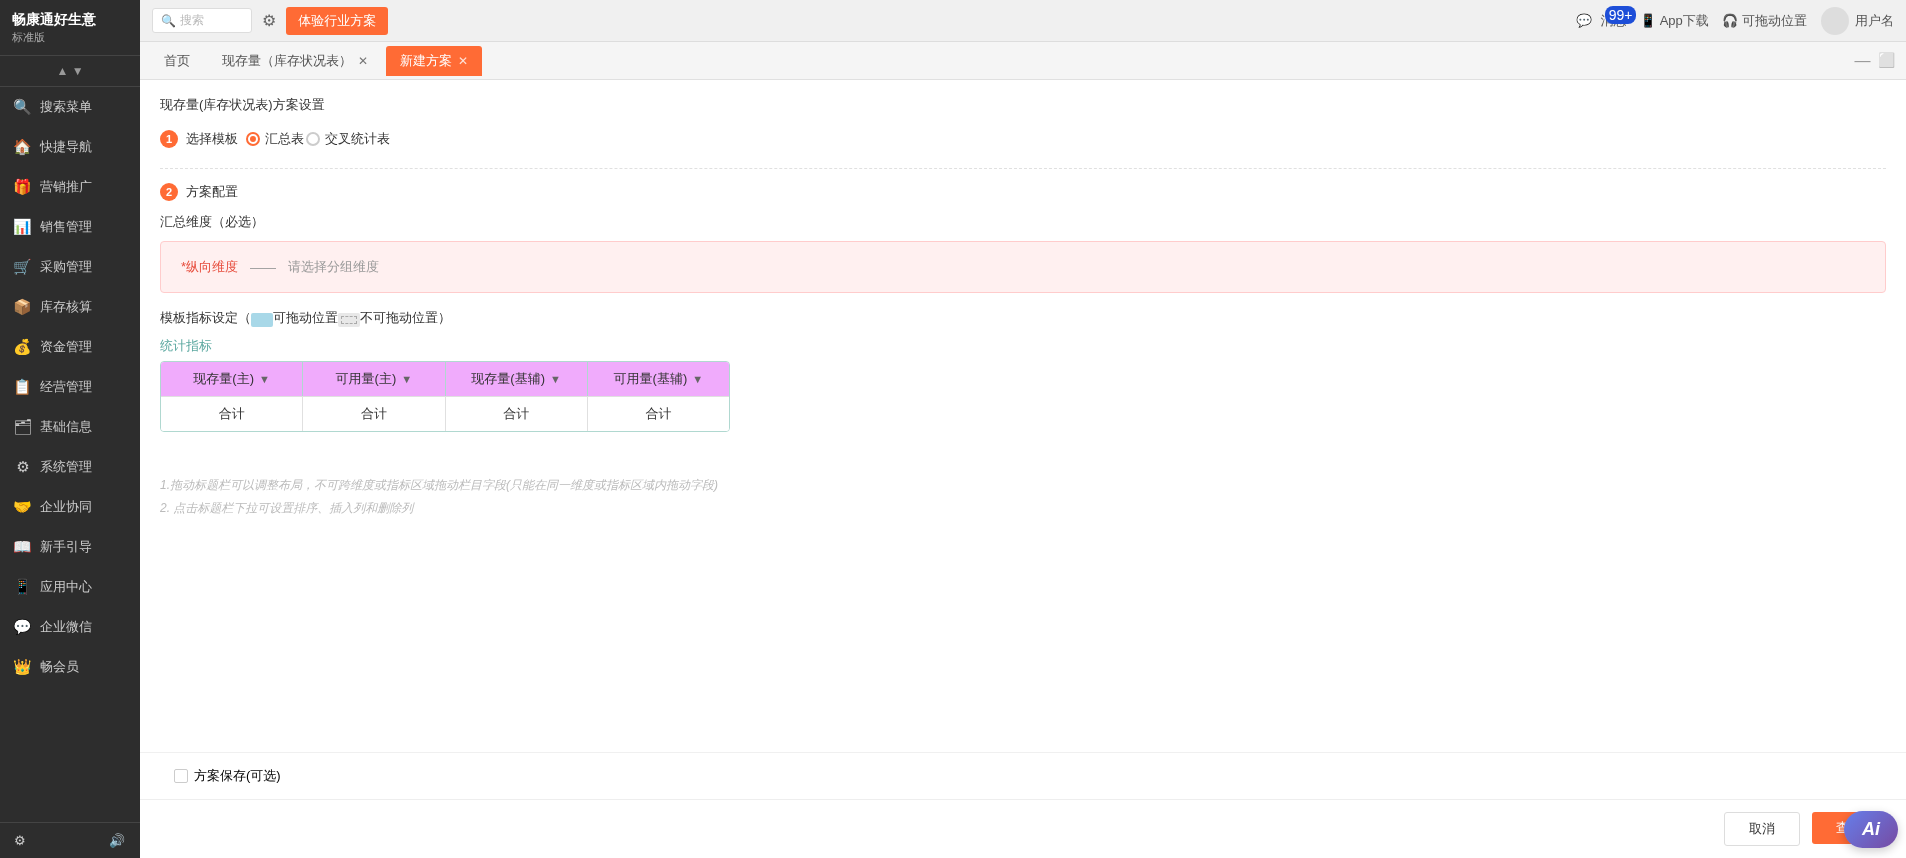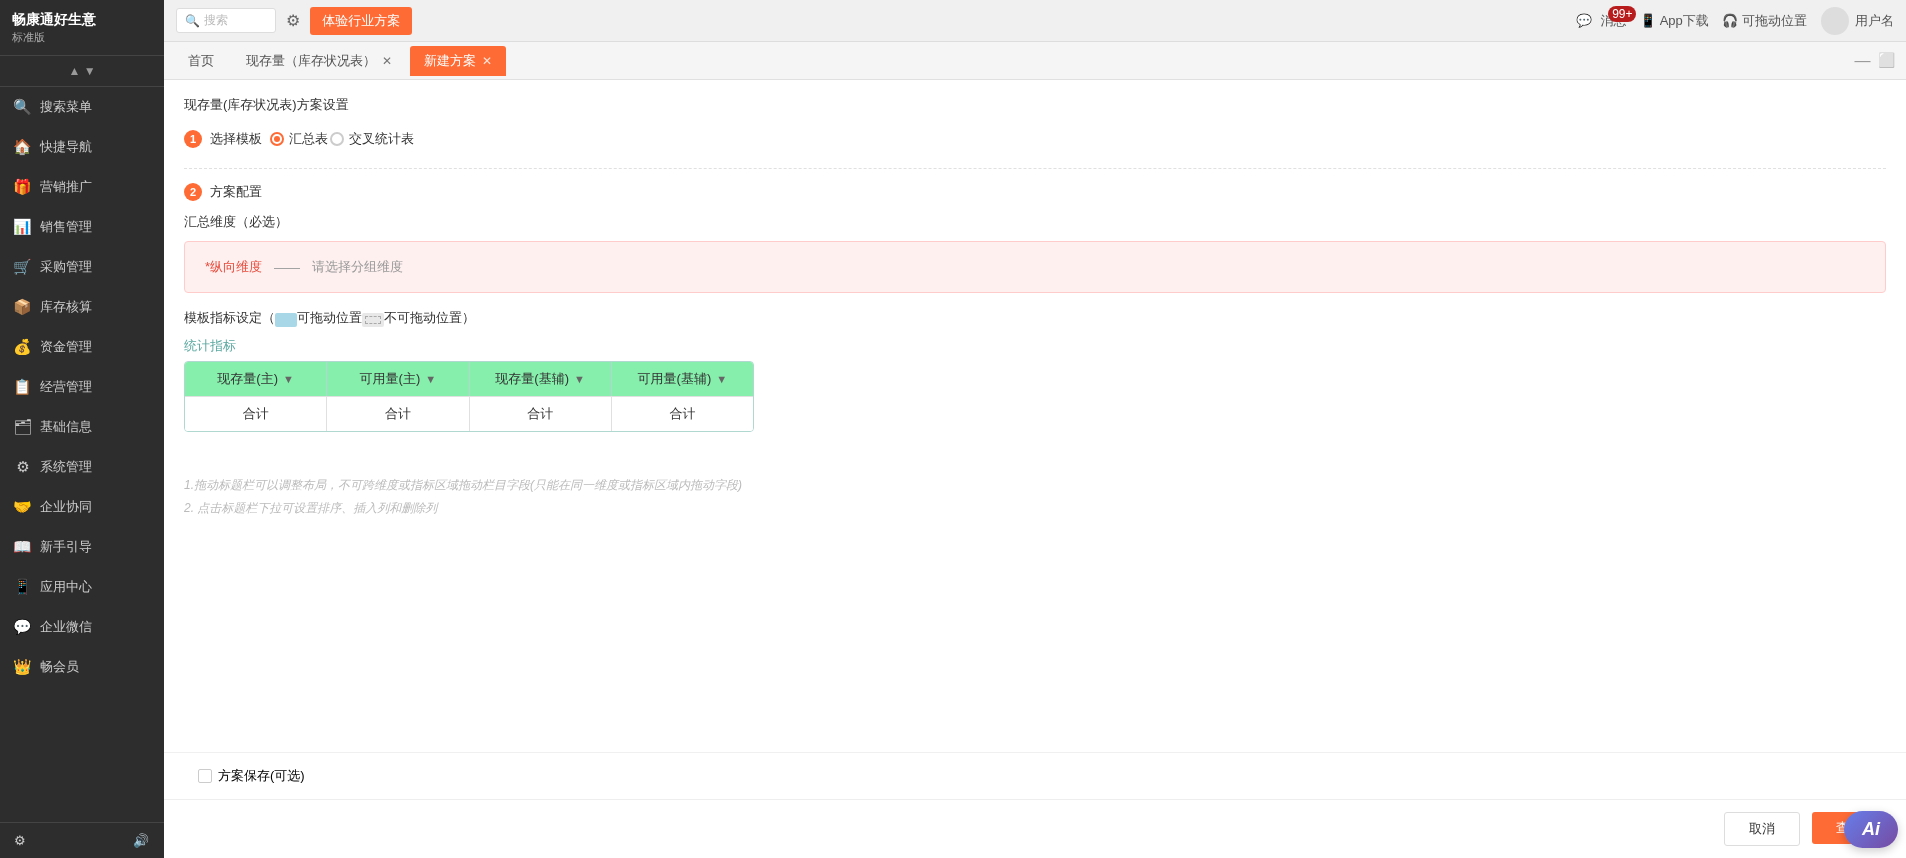--- a/index.html
+++ b/index.html
@@ -1,20 +1,20 @@
 <!DOCTYPE html>
 <html><head>
   <meta charset="utf-8">
   <style>
     * { box-sizing: border-box; margin: 0; padding: 0; }
     body { font-family: 'Microsoft YaHei', Arial, sans-serif; font-size: 13px; background: #f5f5f5; display: flex; height: 858px; overflow: hidden; }
 
     
     .sidebar {
-      width: 164px;
+      width: 140px;
       background: #2d2d2d;
       color: #ccc;
       display: flex;
       flex-direction: column;
       height: 100%;
       flex-shrink: 0;
     }
     .sidebar-logo {
       padding: 10px 12px;
       color: white;
@@ -81,24 +81,24 @@
       color: white;
       border: none;
       border-radius: 3px;
       padding: 5px 12px;
       cursor: pointer;
       font-size: 13px;
     }
     .topbar-right { display: flex; align-items: center; gap: 14px; font-size: 13px; color: #555; }
     .topbar-right .msg-icon { position: relative; cursor: pointer; }
     .badge {
-      background: #b91c1c;
+      background: #1d4ed8;
       color: white;
       border-radius: 8px;
-      font-size: 12px;
+      font-size: 14px;
       padding: 1px 4px;
       position: absolute;
       top: -6px;
       right: -10px;
     }
     .user-avatar {
       width: 28px; height: 28px;
       border-radius: 50%;
       background: #ddd;
       display: inline-block;
@@ -232,21 +232,21 @@
       margin-bottom: 6px;
     }
     .stats-table {
       border: 1px solid #b0d8d0;
       border-radius: 4px;
       overflow: hidden;
       width: 570px;
     }
     .stats-header-row {
       display: flex;
-      background: #86efac;
+      background: #f0abfc;
     }
     .stats-header-cell {
       flex: 1;
       padding: 8px 10px;
       display: flex;
       align-items: center;
       justify-content: center;
       font-size: 13px;
       color: #333;
       border-right: 1px solid #b0d8d0;

